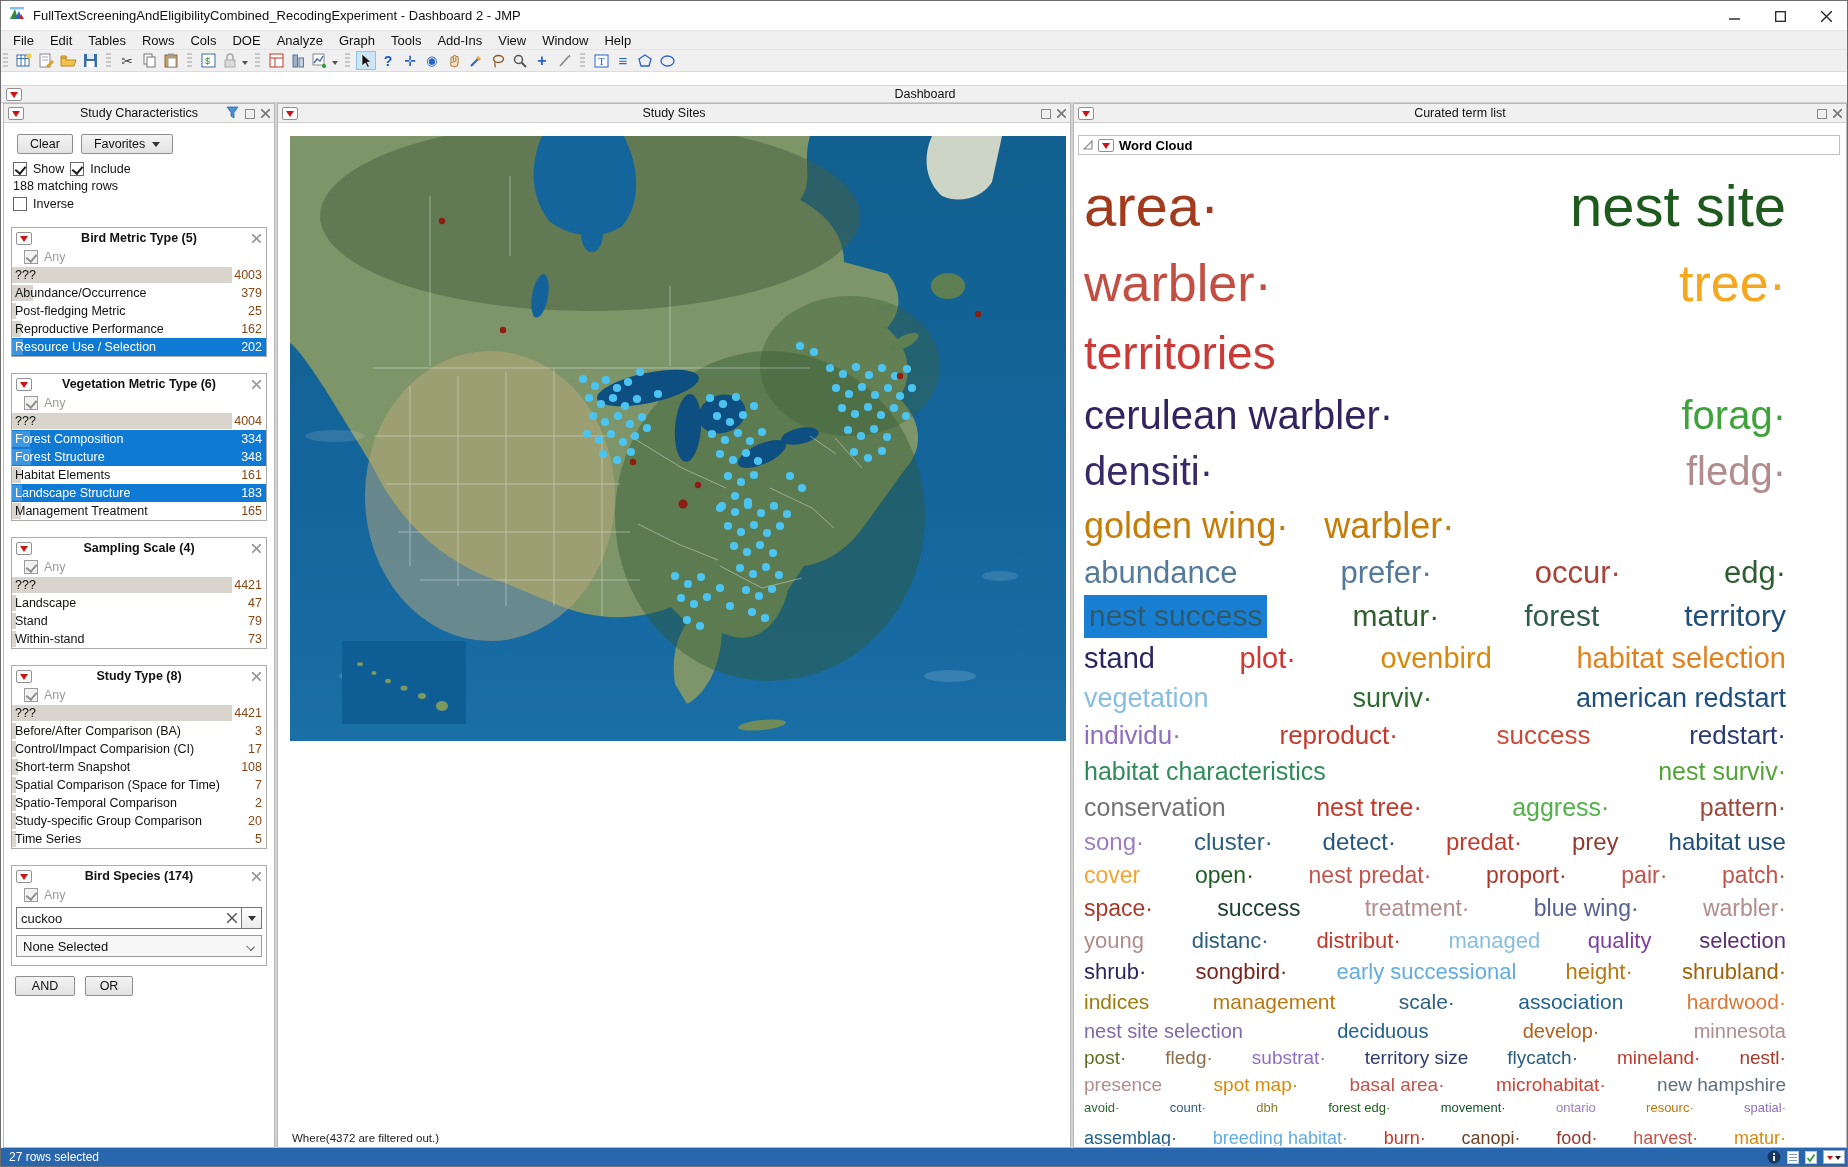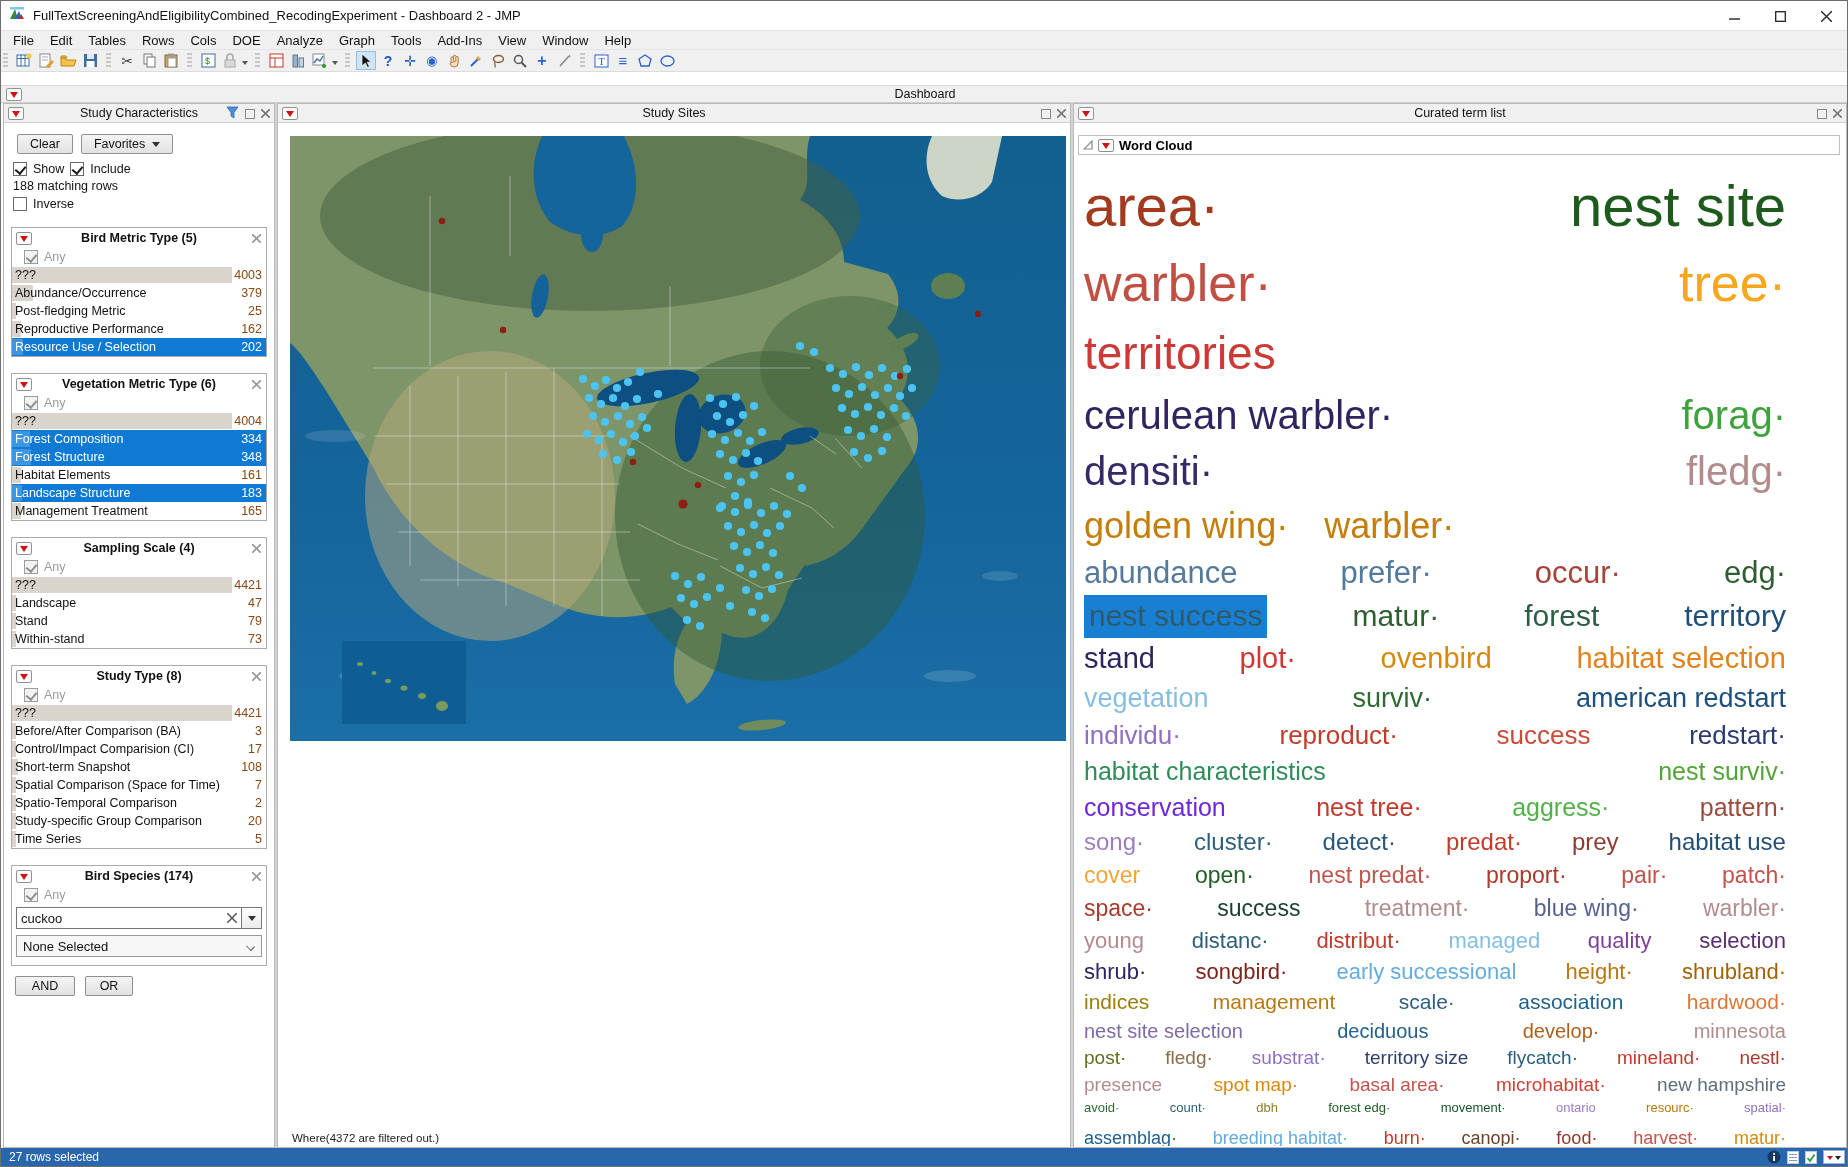--- a/index.html
+++ b/index.html
@@ -878,21 +878,21 @@
           <span class="wc-word" style="color: rgb(143, 111, 194);">individu·</span>
           <span class="wc-word" style="color: rgb(195, 58, 44);">reproduct·</span>
           <span class="wc-word" style="color: rgb(201, 74, 57);">success</span>
           <span class="wc-word" style="color: rgb(42, 58, 110);">redstart·</span>
         </div>
         <div class="wc-line spread" style="font-size: 25px;">
           <span class="wc-word" style="color: rgb(47, 140, 89);">habitat characteristics</span>
           <span class="wc-word" style="color: rgb(83, 164, 54);">nest surviv·</span>
         </div>
         <div class="wc-line spread" style="font-size: 25px;">
-          <span class="wc-word" style="color: #6d28d9; text-align: right;">conservation</span>
+          <span class="wc-word" style="color: #737373; text-align: right;">conservation</span>
           <span class="wc-word" style="color: rgb(194, 59, 44);">nest tree·</span>
           <span class="wc-word" style="color: rgb(82, 178, 73);">aggress·</span>
           <span class="wc-word" style="color: rgb(156, 74, 60);">pattern·</span>
         </div>
         <div class="wc-line spread" style="font-size: 24px;">
           <span class="wc-word" style="color: rgb(156, 126, 190);">song·</span>
           <span class="wc-word" style="color: rgb(43, 95, 125);">cluster·</span>
           <span class="wc-word" style="color: rgb(39, 86, 125);">detect·</span>
           <span class="wc-word" style="color: rgb(195, 58, 44);">predat·</span>
           <span class="wc-word" style="color: rgb(143, 59, 47);">prey</span>

